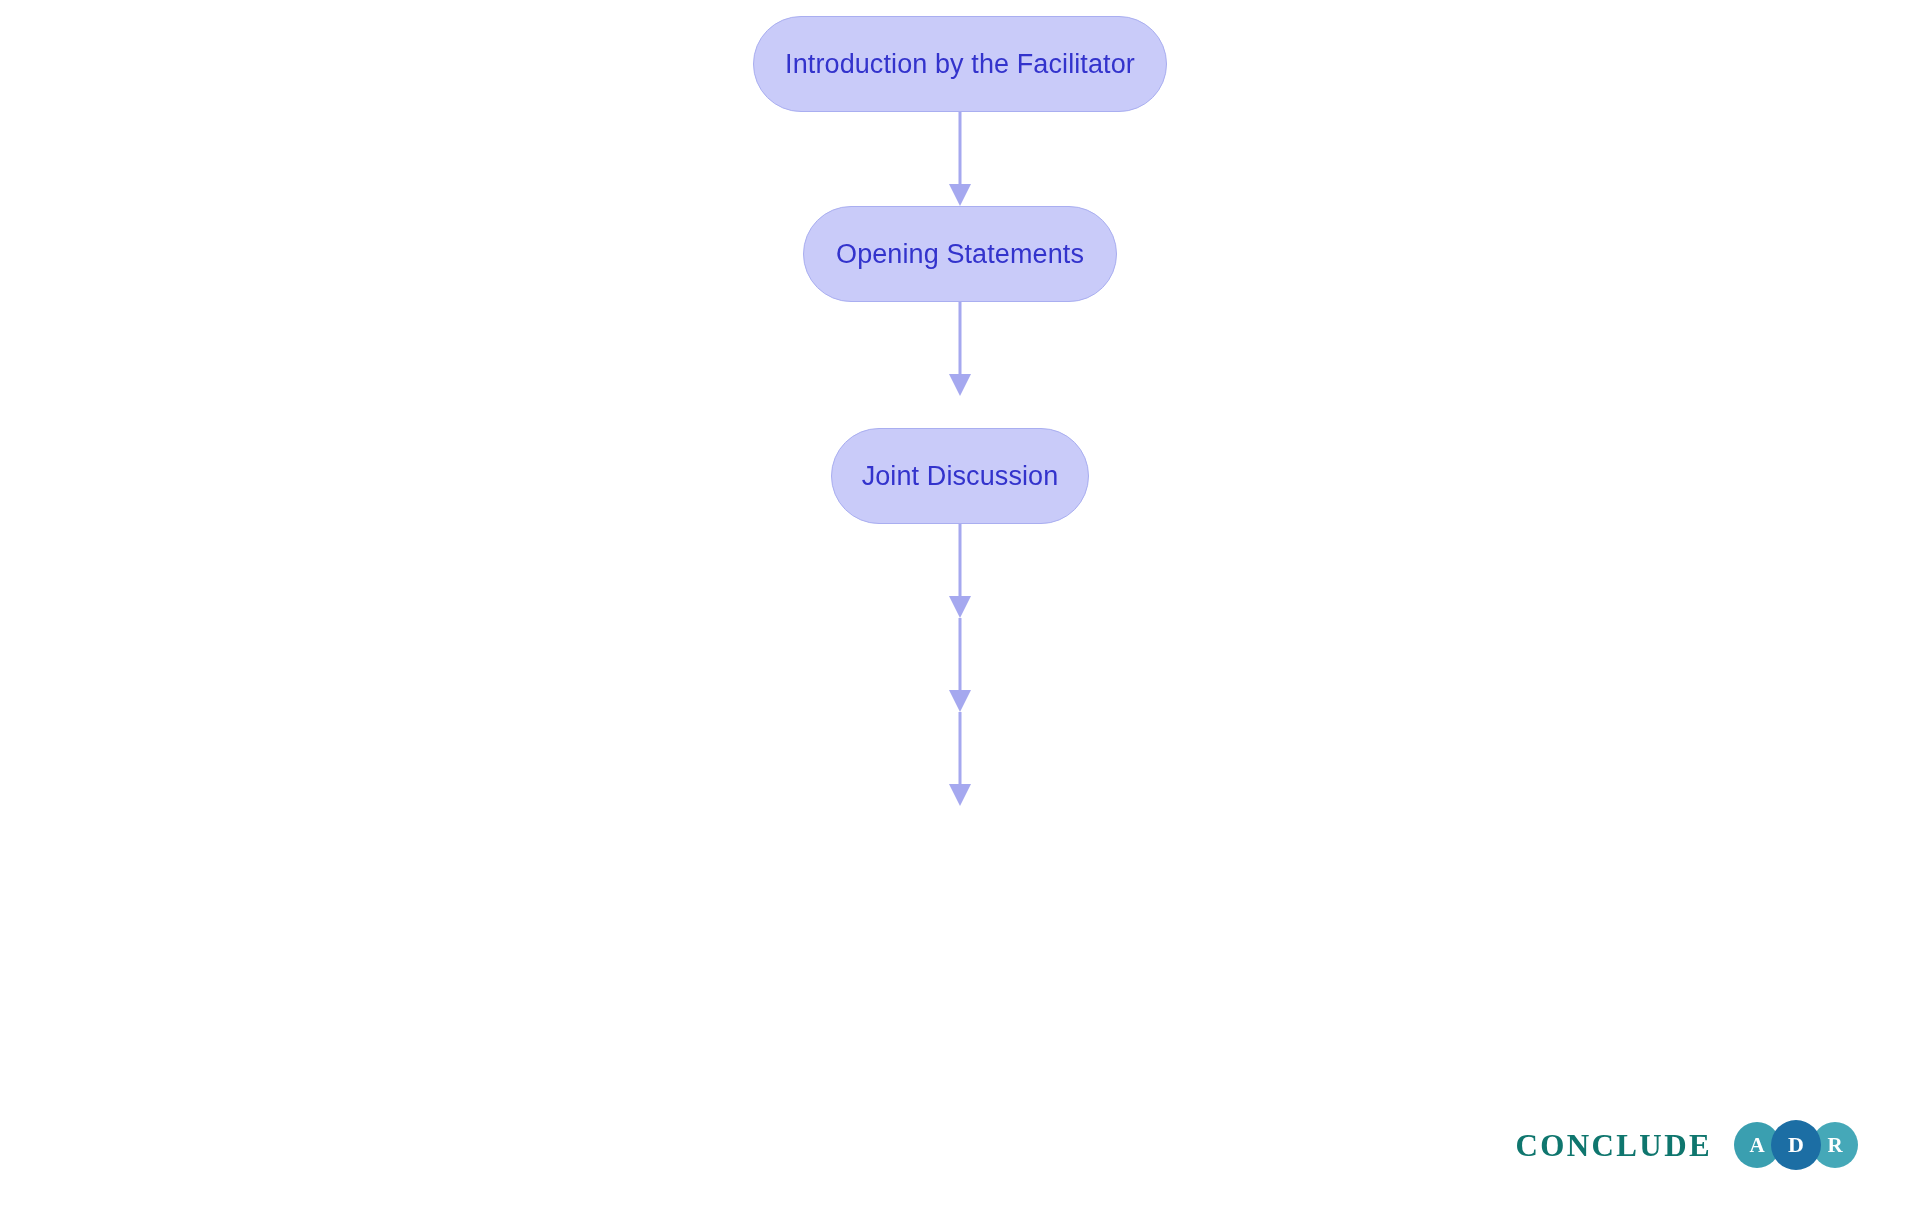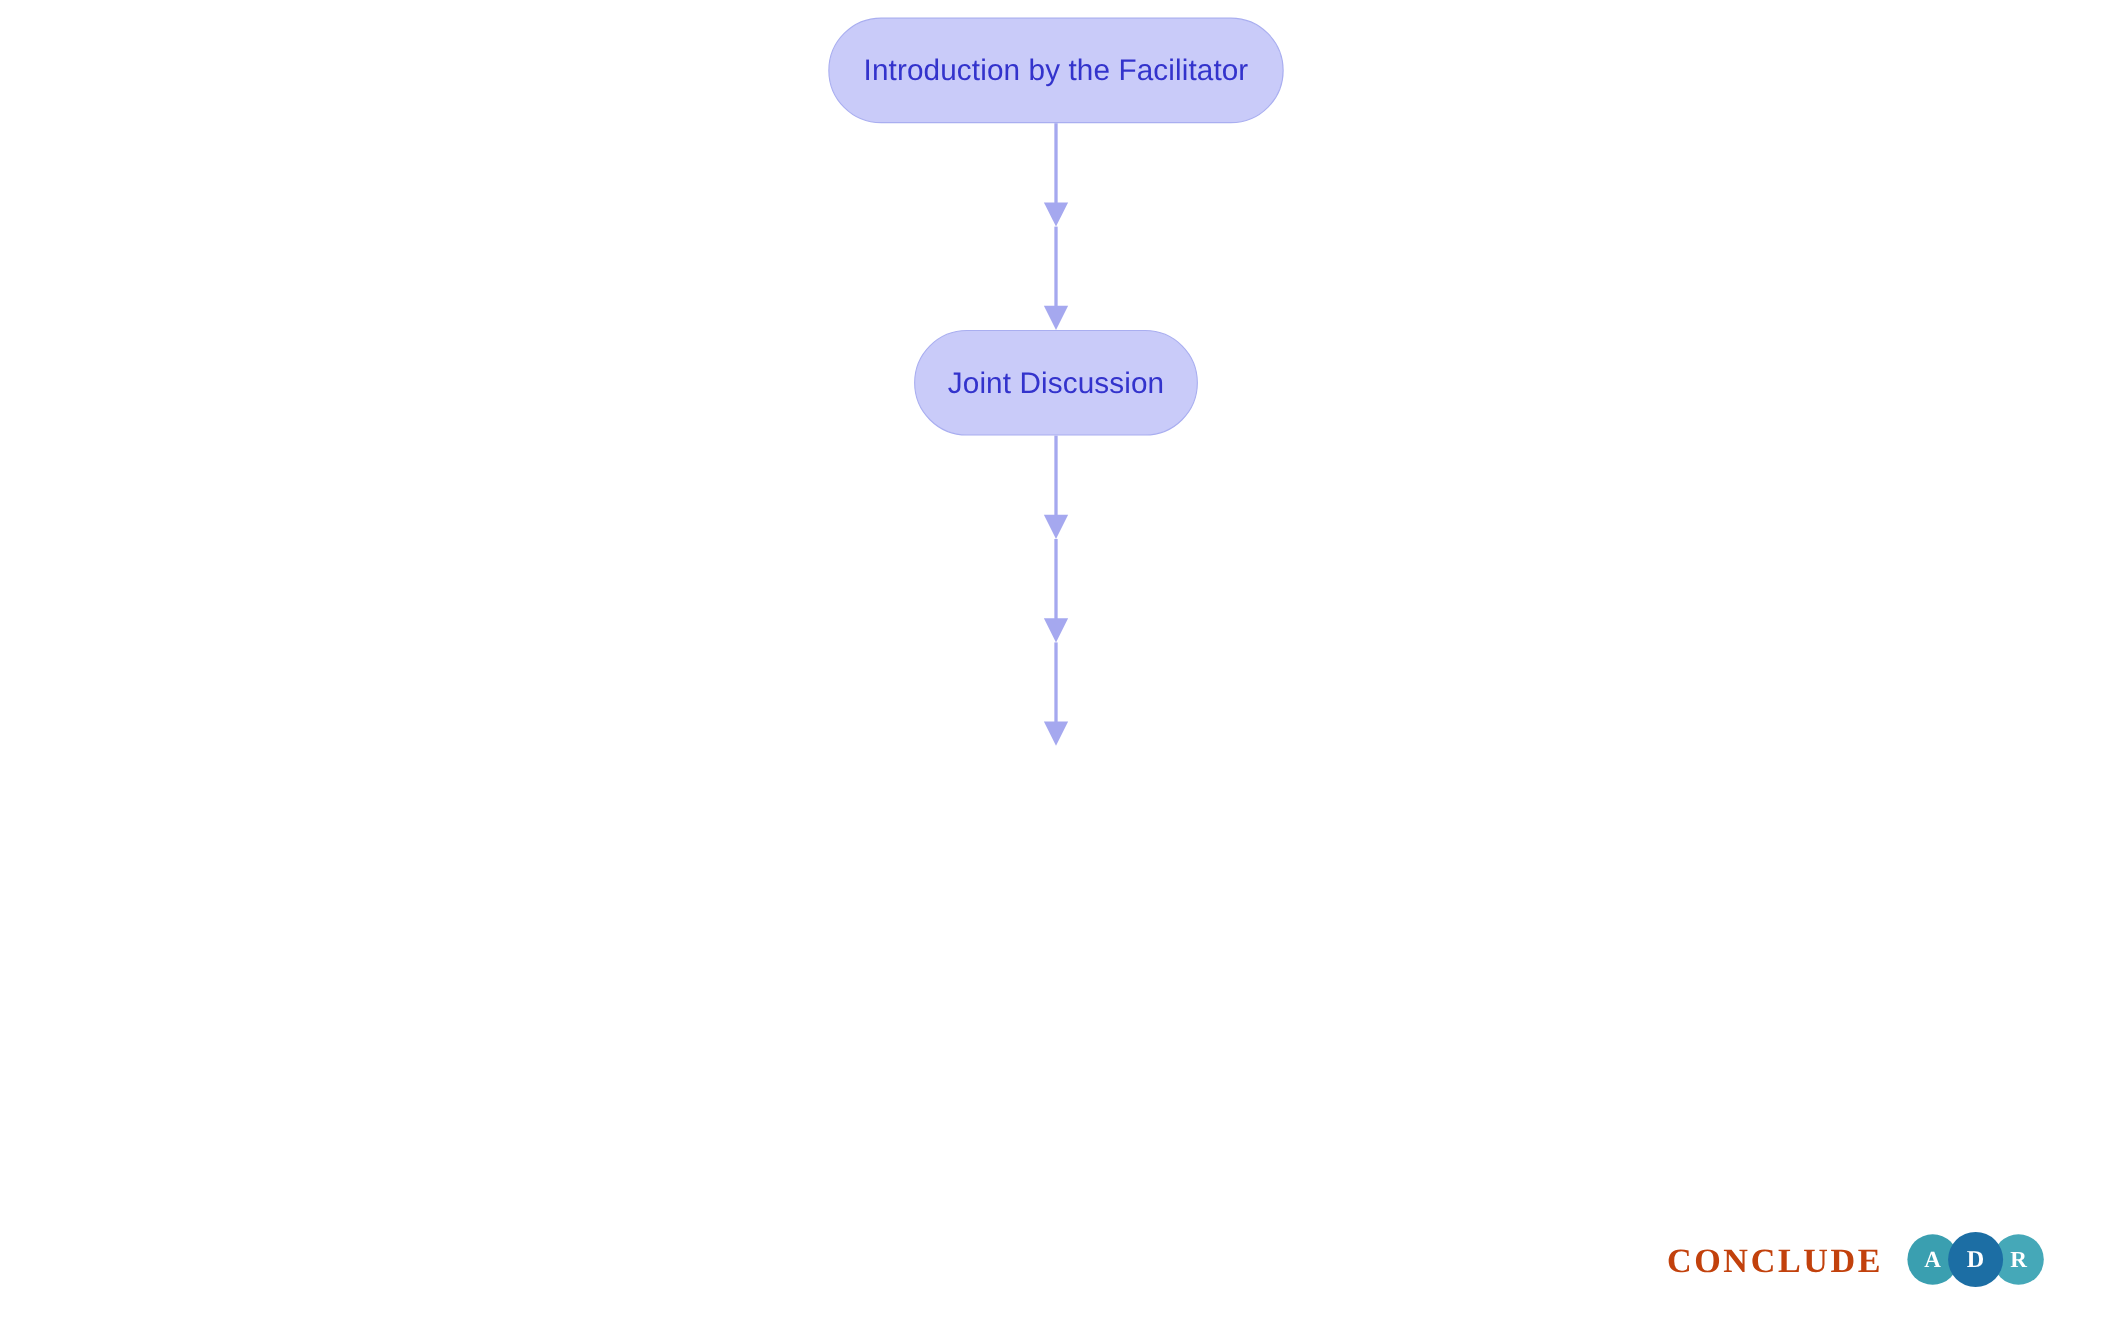--- a/index.html
+++ b/index.html
@@ -100,21 +100,21 @@
     bottom: 40px;
     display: flex;
     align-items: center;
     height: 60px;
   }
   .logo-word {
     font-family: "Liberation Serif", serif;
     font-size: 31px;
     font-weight: 700;
     letter-spacing: 2.4px;
-    color: #c2410c;
+    color: #0f766e;
     line-height: 1;
     margin-right: 22px;
     white-space: nowrap;
   }
   .logo-circles {
     position: relative;
     display: flex;
     align-items: center;
     height: 52px;
   }
@@ -144,27 +144,30 @@
 
     <div class="node" style="width:414px;">
       <span class="node-label">Introduction by the Facilitator</span>
     </div>
 
     <div class="connector">
       <span class="stem"></span>
       <span class="head"></span>
     </div>
 
+    <div class="node" style="width:314px;">
+      <span class="node-label">Opening Statements</span>
+    </div>
 
     <div class="connector">
       <span class="stem"></span>
       <span class="head"></span>
     </div>
 
-    <div class="node" style="width:258px;">
+    <div class="node" style="width:258px;margin-top:32px;">
       <span class="node-label">Joint Discussion</span>
     </div>
 
     <div class="connector">
       <span class="stem"></span>
       <span class="head"></span>
     </div>
 
 
     <div class="connector">

